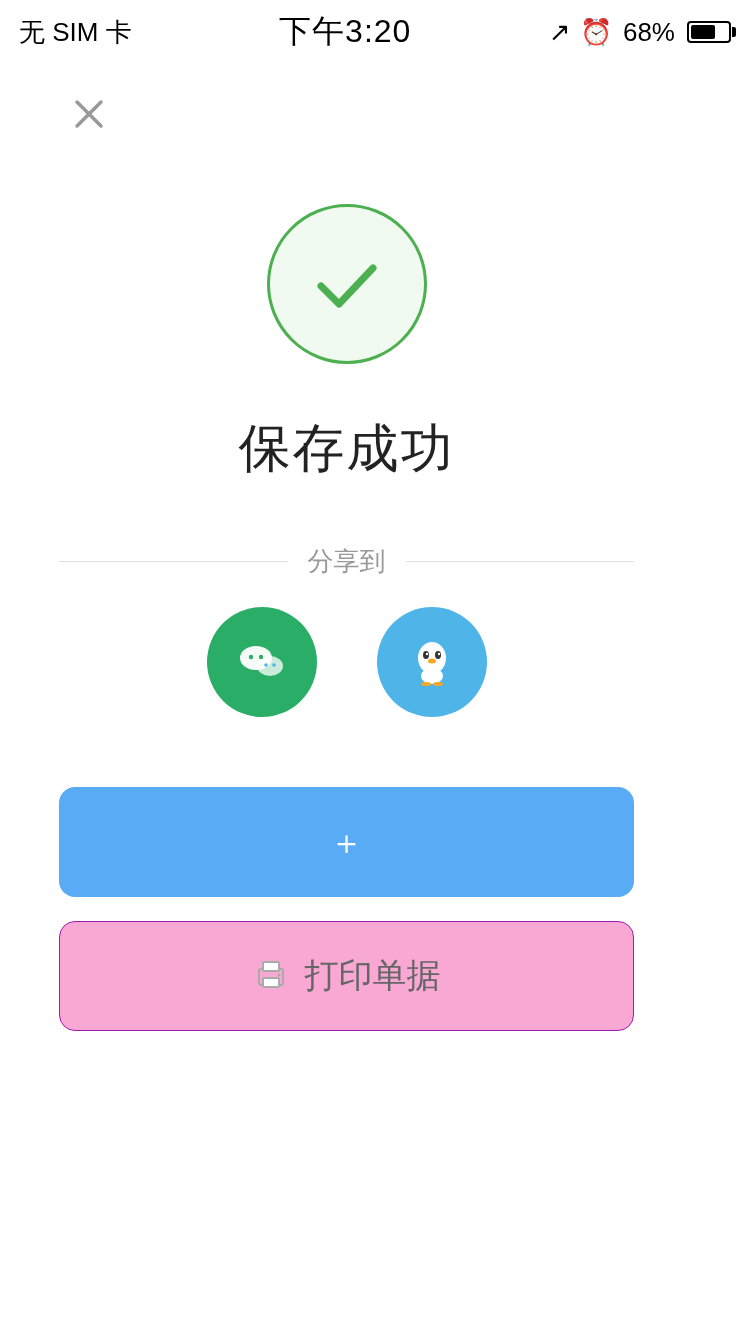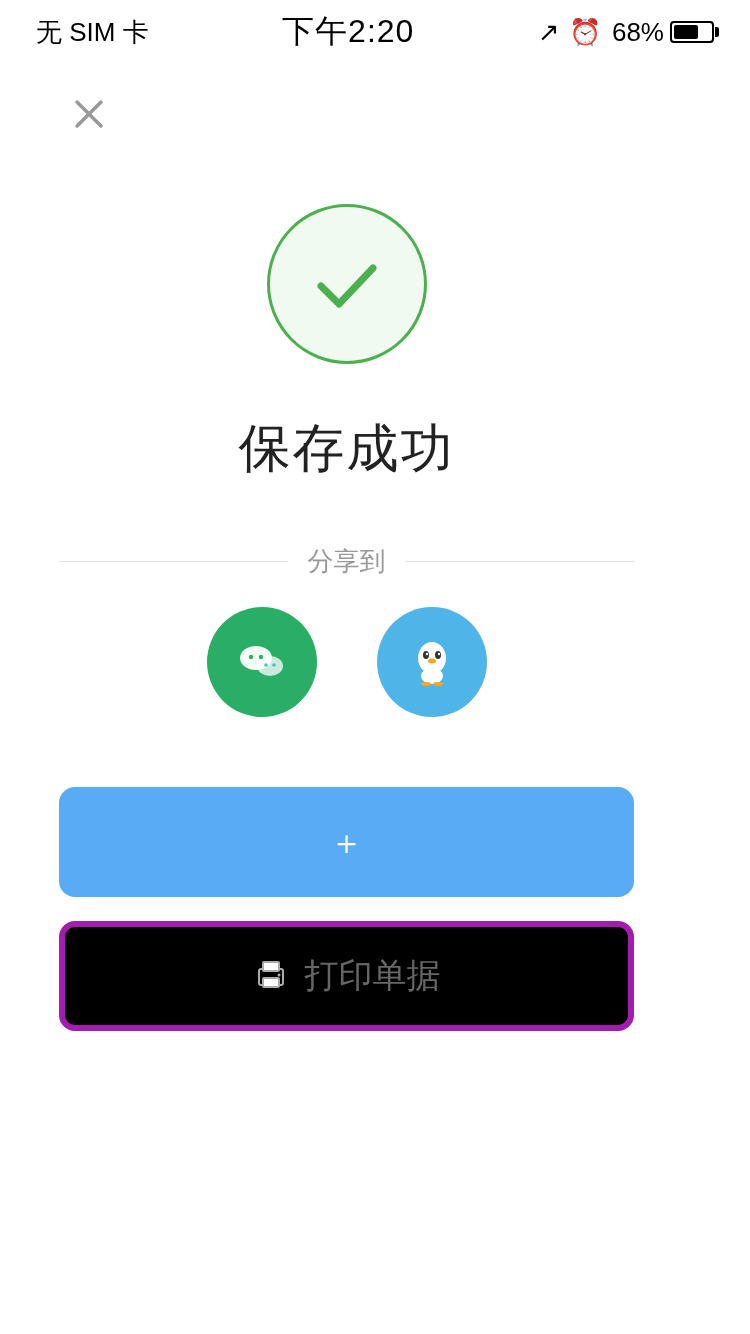--- a/index.html
+++ b/index.html
@@ -13,21 +13,21 @@
     }
 
     
     .status-bar {
       width: 750px;
       height: 64px;
       background: #ffffff;
       display: flex;
       align-items: center;
       justify-content: space-between;
-      padding: 0 36px;
+      padding: 0 19px;
     }
     .status-left {
       display: flex;
       align-items: center;
       gap: 10px;
       font-size: 26px;
       color: #000;
       font-weight: 500;
     }
     .status-center {
@@ -39,21 +39,21 @@
     .status-right {
       display: flex;
       align-items: center;
       gap: 10px;
       font-size: 26px;
       color: #000;
     }
     .battery-block {
       display: flex;
       align-items: center;
-      gap: 6px;
+      gap: 12px;
     }
     .battery-icon {
       width: 44px;
       height: 22px;
       border: 2px solid #000;
       border-radius: 4px;
       position: relative;
       display: flex;
       align-items: center;
       padding: 2px;
@@ -184,23 +184,23 @@
       align-items: center;
       justify-content: center;
       gap: 16px;
       font-size: 34px;
     }
     .action-btn.primary {
       background: #5aabf5;
       color: #fff;
     }
     .action-btn.secondary {
-      background: #000000;
+      background: #f9a8d4;
       color: #666;
-      border: 6px solid #a21caf;
+      border: 1px solid #a21caf;
     }
     .action-icon {
       font-size: 34px;
       line-height: 1;
     }
   </style>
 </head>
 <body>
 
 <div class="status-bar">
@@ -208,21 +208,21 @@
     <span>无 SIM 卡</span>
     <span>
       <svg viewBox="0 0 36 26" fill="none" xmlns="http://www.w3.org/2000/svg">
         <path d="M18 22 L18 22" stroke="#000" stroke-width="3" stroke-linecap="round"></path>
         <path d="M11 17 Q18 11 25 17" stroke="#000" stroke-width="2.5" fill="none" stroke-linecap="round"></path>
         <path d="M5 12 Q18 3 31 12" stroke="#000" stroke-width="2.5" fill="none" stroke-linecap="round"></path>
         <circle cx="18" cy="23" r="2.5" fill="#000"></circle>
       </svg>
     </span>
   </div>
-  <div class="status-center">下午2:20</div>
+  <div class="status-center">下午3:20</div>
   <div class="status-right">
     <span>↗</span>
     <span>⏰</span>
     <div class="battery-block">
       <span>68%</span>
       <div class="battery-icon">
         <div class="battery-fill"></div>
       </div>
     </div>
   </div>

